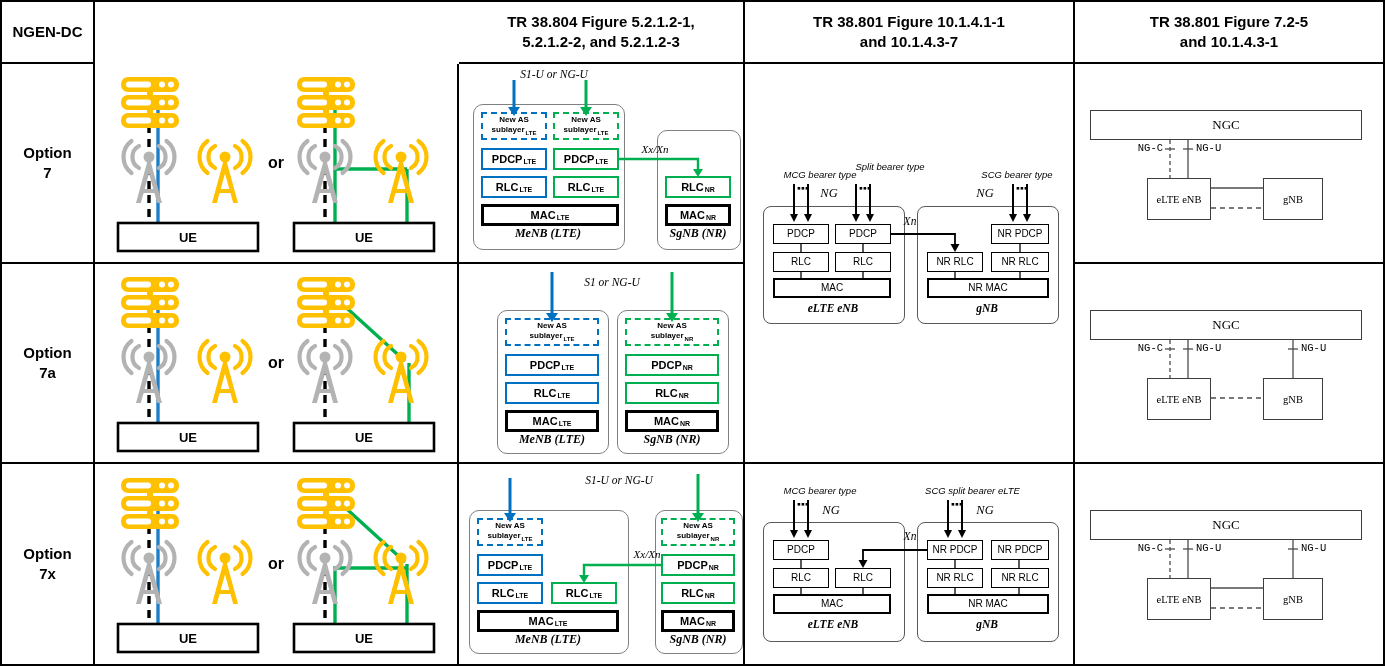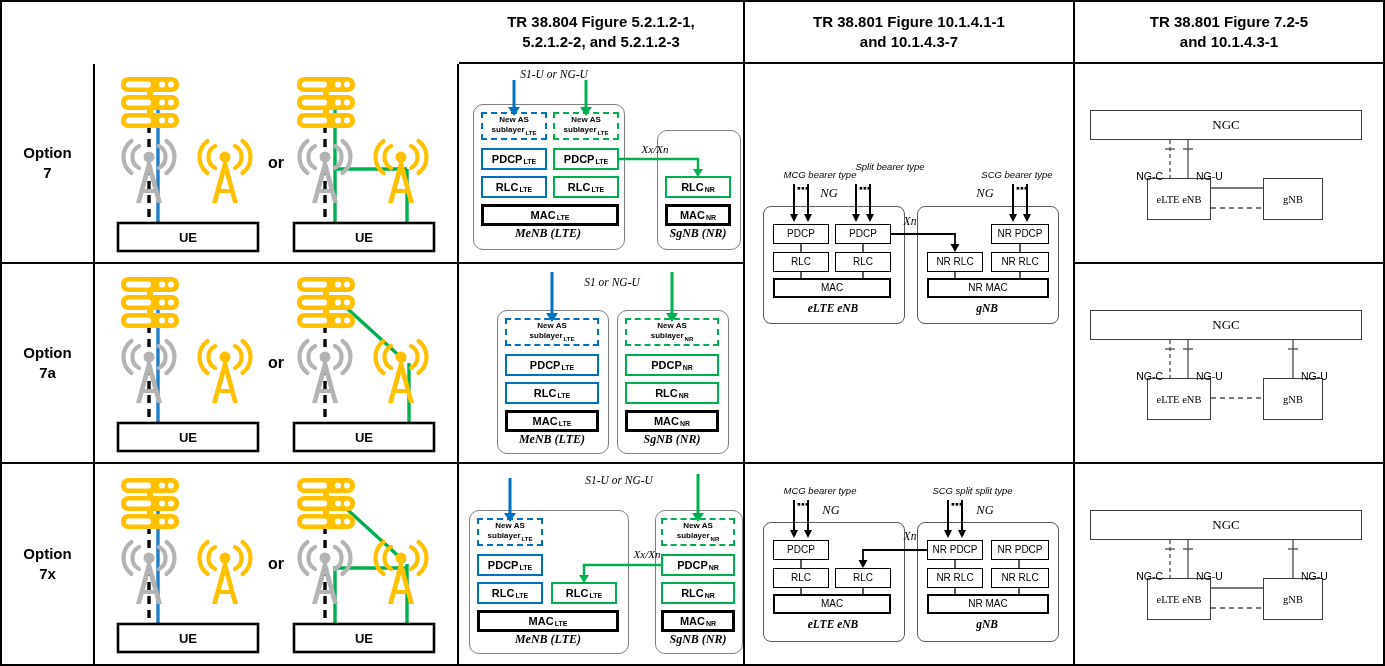--- a/index.html
+++ b/index.html
@@ -32,21 +32,21 @@
   .b-blue{border:2.4px solid #0070C0;}
   .b-green{border:2.4px solid #00B050;}
   .b-black{border:3px solid #000;}
   .d-blue{border:2.4px dashed #0070C0;}
   .d-green{border:2.4px dashed #00B050;}
   .newas{flex-direction:column;font-size:8px;font-weight:600;line-height:1.2;}
   .newas sub{font-size:6px;}
   .tbox{border:1.4px solid #000;font-size:10px;font-weight:400;}
   .kbox{border:2.6px solid #000;font-size:10px;font-weight:400;}
   .iserif{position:absolute;font-family:"Liberation Serif",serif;font-style:italic;text-align:center;z-index:3;line-height:1.1;}
-  .serif{position:absolute;font-family:Liberation Sans, sans-serif;text-align:center;z-index:3;line-height:1.1;margin-top:28px;}
+  .serif{position:absolute;font-family:Liberation Mono, monospace;text-align:center;z-index:3;line-height:1.1;}
   .bearer{font-family:"Liberation Sans",sans-serif;font-size:9.5px;}
   .archbox{position:absolute;border:1.4px solid #3d3d3d;background:#fff;display:flex;align-items:center;justify-content:center;
     font-family:"Liberation Serif",serif;font-size:11px;z-index:1;box-sizing:border-box;}
 </style>
 </head>
 <body>
 
 <svg width="0" height="0" style="position:absolute" aria-hidden="true">
   <defs>
     <g id="srv">
@@ -77,20 +77,21 @@
       <path class="arc" d="M -10,-27 A 12.5,12.5 0 0 0 -10,-5"></path>
       <path class="arc" d="M -17.5,-32 A 20,20 0 0 0 -17.5,0"></path>
       <path class="arc" d="M 10,-27 A 12.5,12.5 0 0 1 10,-5"></path>
       <path class="arc" d="M 17.5,-32 A 20,20 0 0 1 17.5,0"></path>
     </g>
   </defs>
 </svg>
 
 <div class="tbl">
 
+  <div class="cell hcell" style="grid-area:1/1"><span>NGEN-DC</span></div>
   <div class="cell hcell" style="grid-area:1/3"><span>TR 38.804 Figure 5.2.1.2-1,
 5.2.1.2-2, and 5.2.1.2-3</span></div>
   <div class="cell hcell" style="grid-area:1/4"><span>TR 38.801 Figure 10.1.4.1-1
 and 10.1.4.3-7</span></div>
   <div class="cell hcell nbr" style="grid-area:1/5"><span>TR 38.801 Figure 7.2-5
 and 10.1.4.3-1</span></div>
 
   <div class="cell rlabel" style="grid-area:2/1"><span>Option
 7</span></div>
 
@@ -465,21 +466,21 @@
         <polygon points="233,49 245,49 239,58" fill="#00B050"></polygon>
         <polyline points="202,101 125,101 125,112" fill="none" stroke="#00B050" stroke-width="2.4"></polyline>
         <polygon points="120,111 130,111 125,119" fill="#00B050"></polygon>
       </svg>
     </div>
   </div>
 
   <div class="cell nbb" style="grid-area:4/4">
     <div class="fig">
       <div class="iserif bearer" style="left:20px;top:22px;width:110px">MCG bearer type</div>
-      <div class="iserif bearer" style="left:170px;top:22px;width:115px">SCG split split type</div>
+      <div class="iserif bearer" style="left:170px;top:22px;width:115px">SCG split bearer eLTE</div>
       <div class="iserif" style="left:72px;top:40px;width:28px;font-size:12.5px">NG</div>
       <div class="iserif" style="left:226px;top:40px;width:28px;font-size:12.5px">NG</div>
       <div class="roundbox" style="left:18px;top:58px;width:140px;height:118px;border-color:#595959;border-radius:8px"></div>
       <div class="roundbox" style="left:172px;top:58px;width:140px;height:118px;border-color:#595959;border-radius:8px"></div>
       <div class="pbox tbox" style="left:28px;top:76px;width:56px;height:20px">
           <span>PDCP</span>
         </div>
       <div class="pbox tbox" style="left:28px;top:104px;width:56px;height:20px">
           <span>RLC</span>
         </div>

